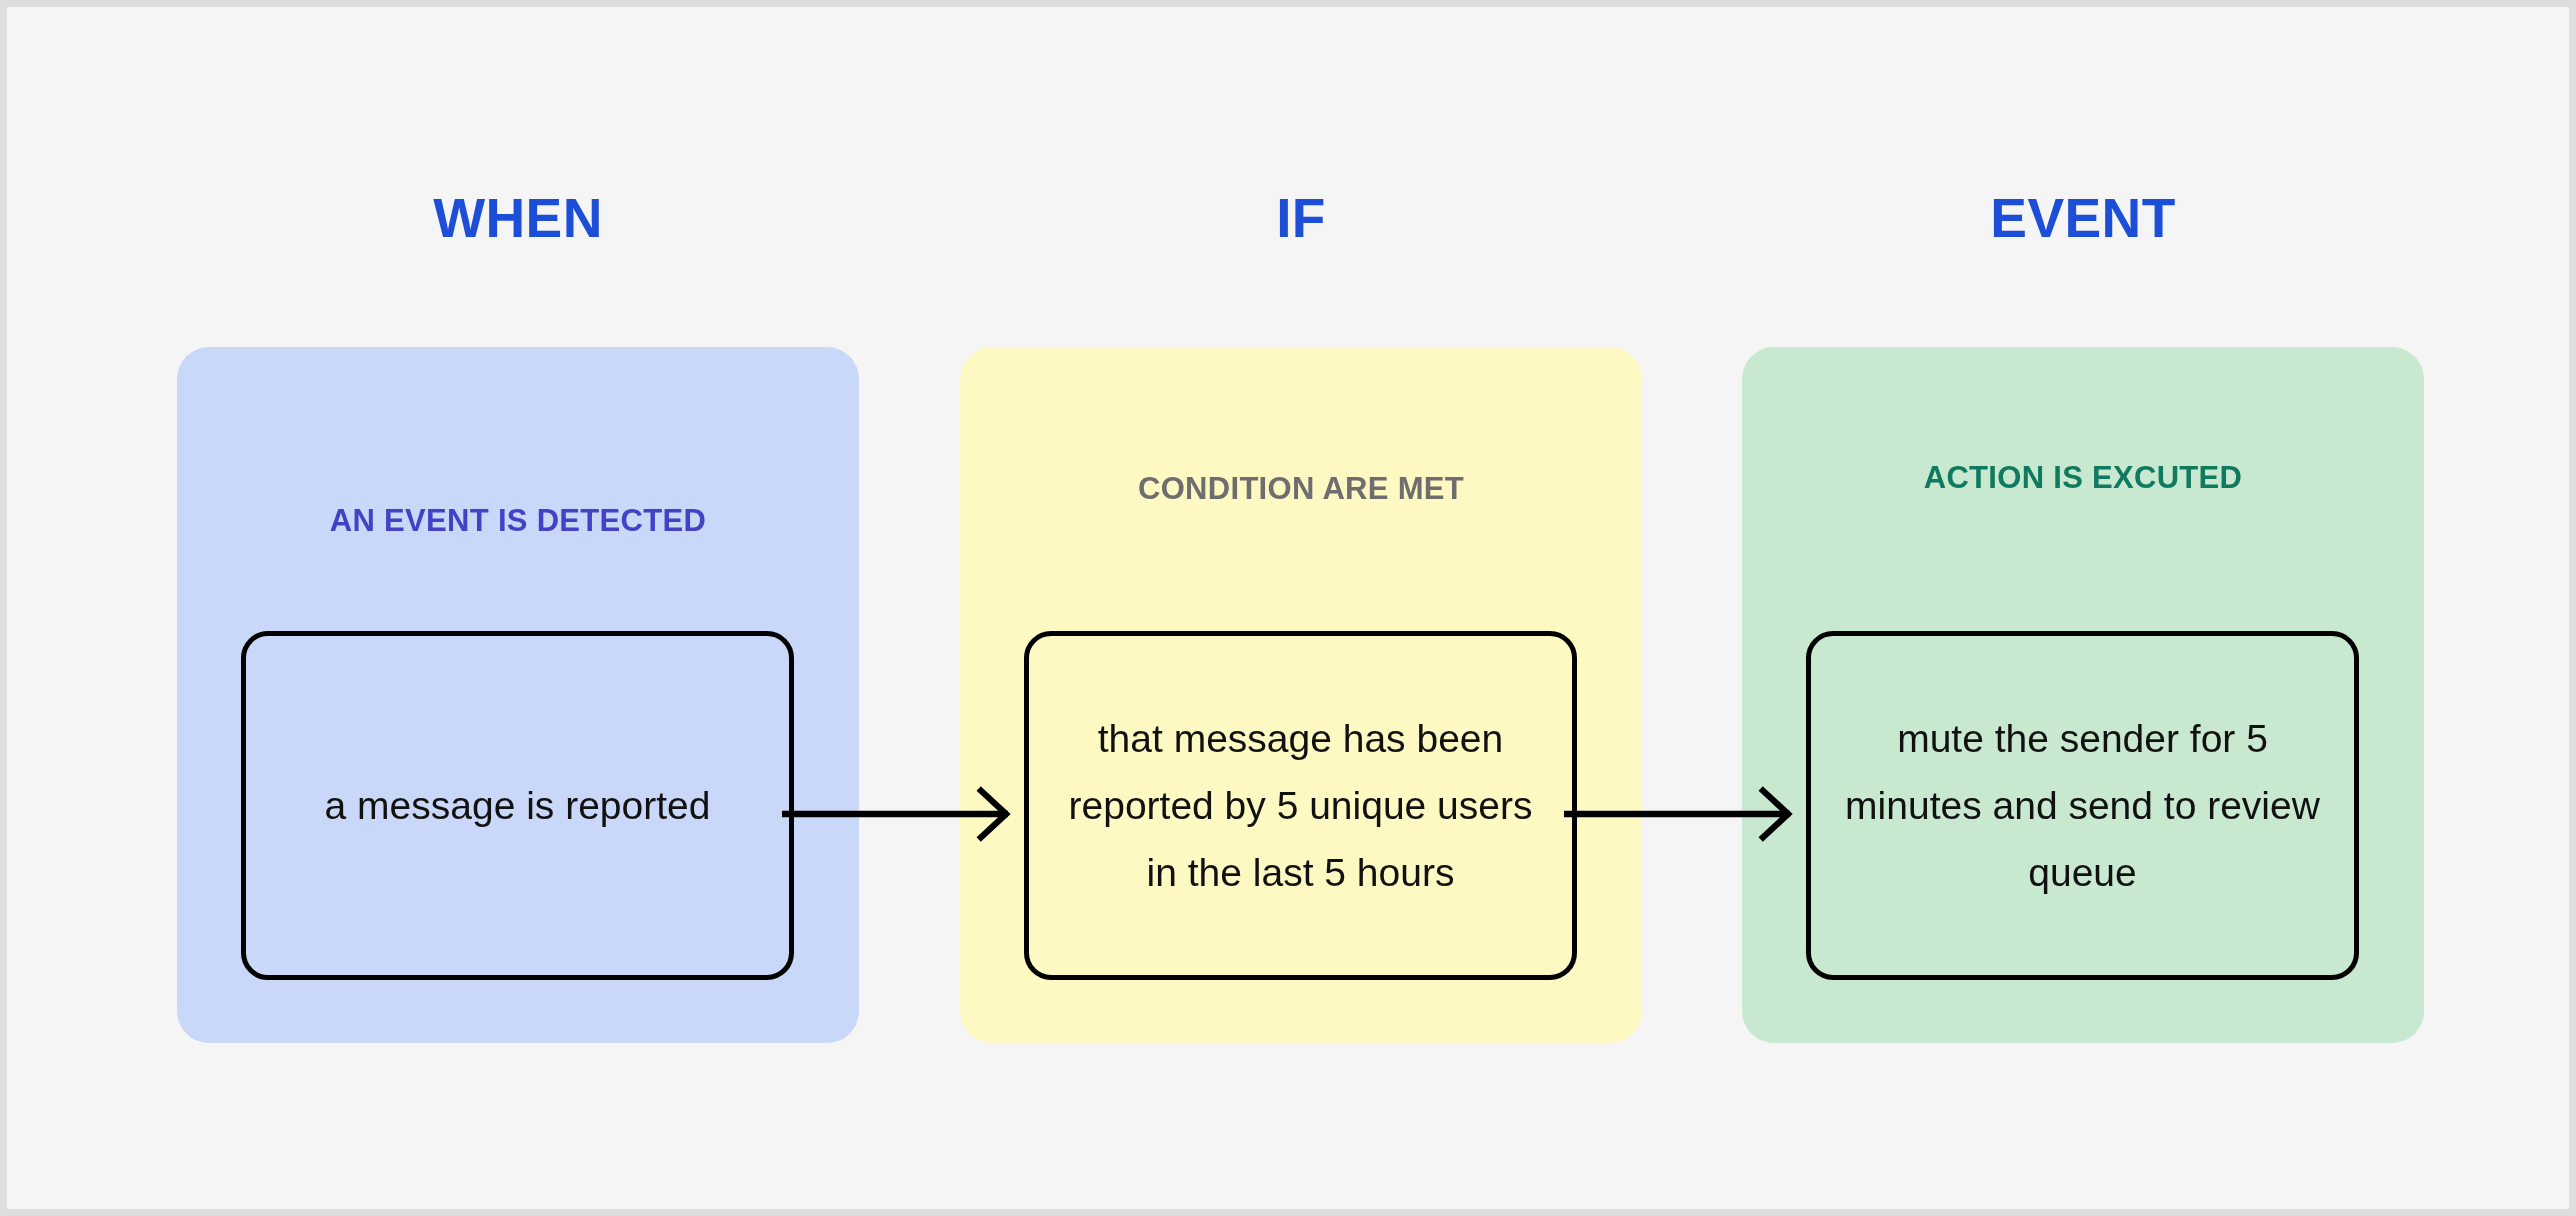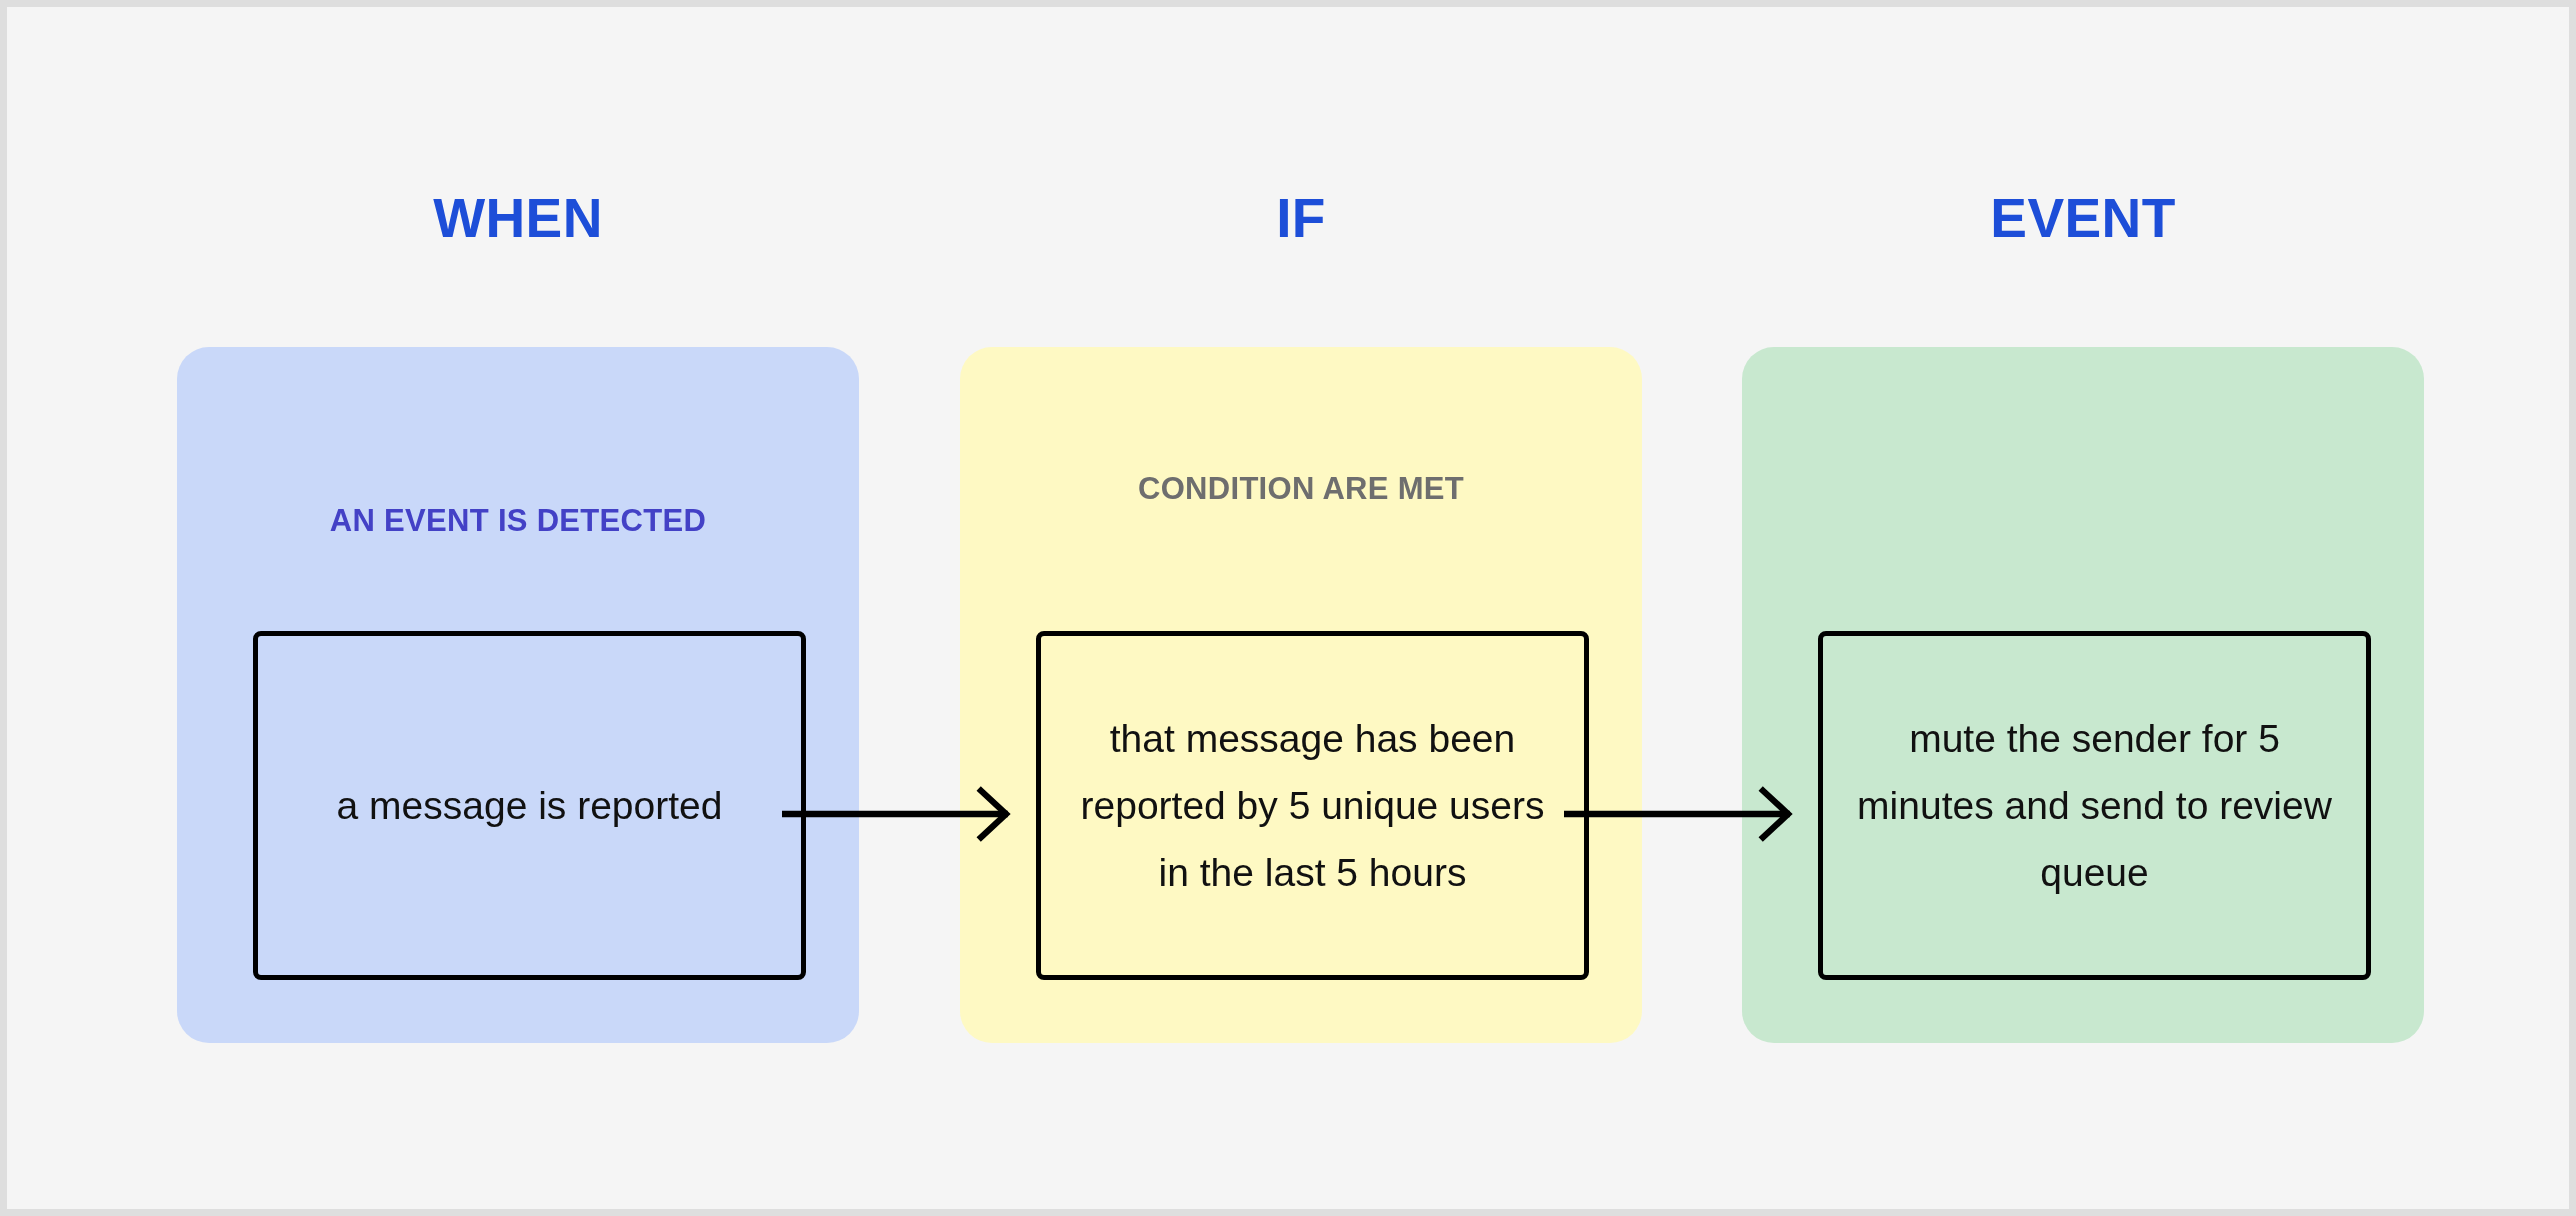--- a/index.html
+++ b/index.html
@@ -73,26 +73,25 @@
 
   
   .inner-box {
     position: absolute;
     left: 64px;
     top: 284px;
     width: 553px;
     height: 349px;
     box-sizing: border-box;
     border: 5.4px solid #000000;
-    border-radius: 8px;
+    border-radius: 27px;
     display: flex;
     align-items: center;
     justify-content: center;
     padding: 17px 30px;
-    margin-left: 12px;
   }
   .inner-box-text {
     text-align: center;
     font-size: 39px;
     font-weight: 400;
     color: #111111;
     line-height: 1.72;
   }
 
   
@@ -123,20 +122,21 @@
   </div>
 
   <div class="card card-if">
     <div class="card-label card-label-if">CONDITION ARE MET</div>
     <div class="inner-box">
       <span class="inner-box-text">that message has been reported by 5 unique users in the last 5 hours</span>
     </div>
   </div>
 
   <div class="card card-then">
+    <div class="card-label card-label-then">ACTION IS EXCUTED</div>
     <div class="inner-box">
       <span class="inner-box-text">mute the sender for 5 minutes and send to review queue</span>
     </div>
   </div>
 
   <svg class="arrow arrow-1" viewBox="0 0 270 80">
     <line x1="0" y1="40" x2="252" y2="40" stroke="#000000" stroke-width="7"></line>
     <polyline points="222,14 250,40 222,66" fill="none" stroke="#000000" stroke-width="7" stroke-linecap="square" stroke-linejoin="miter"></polyline>
   </svg>
 

